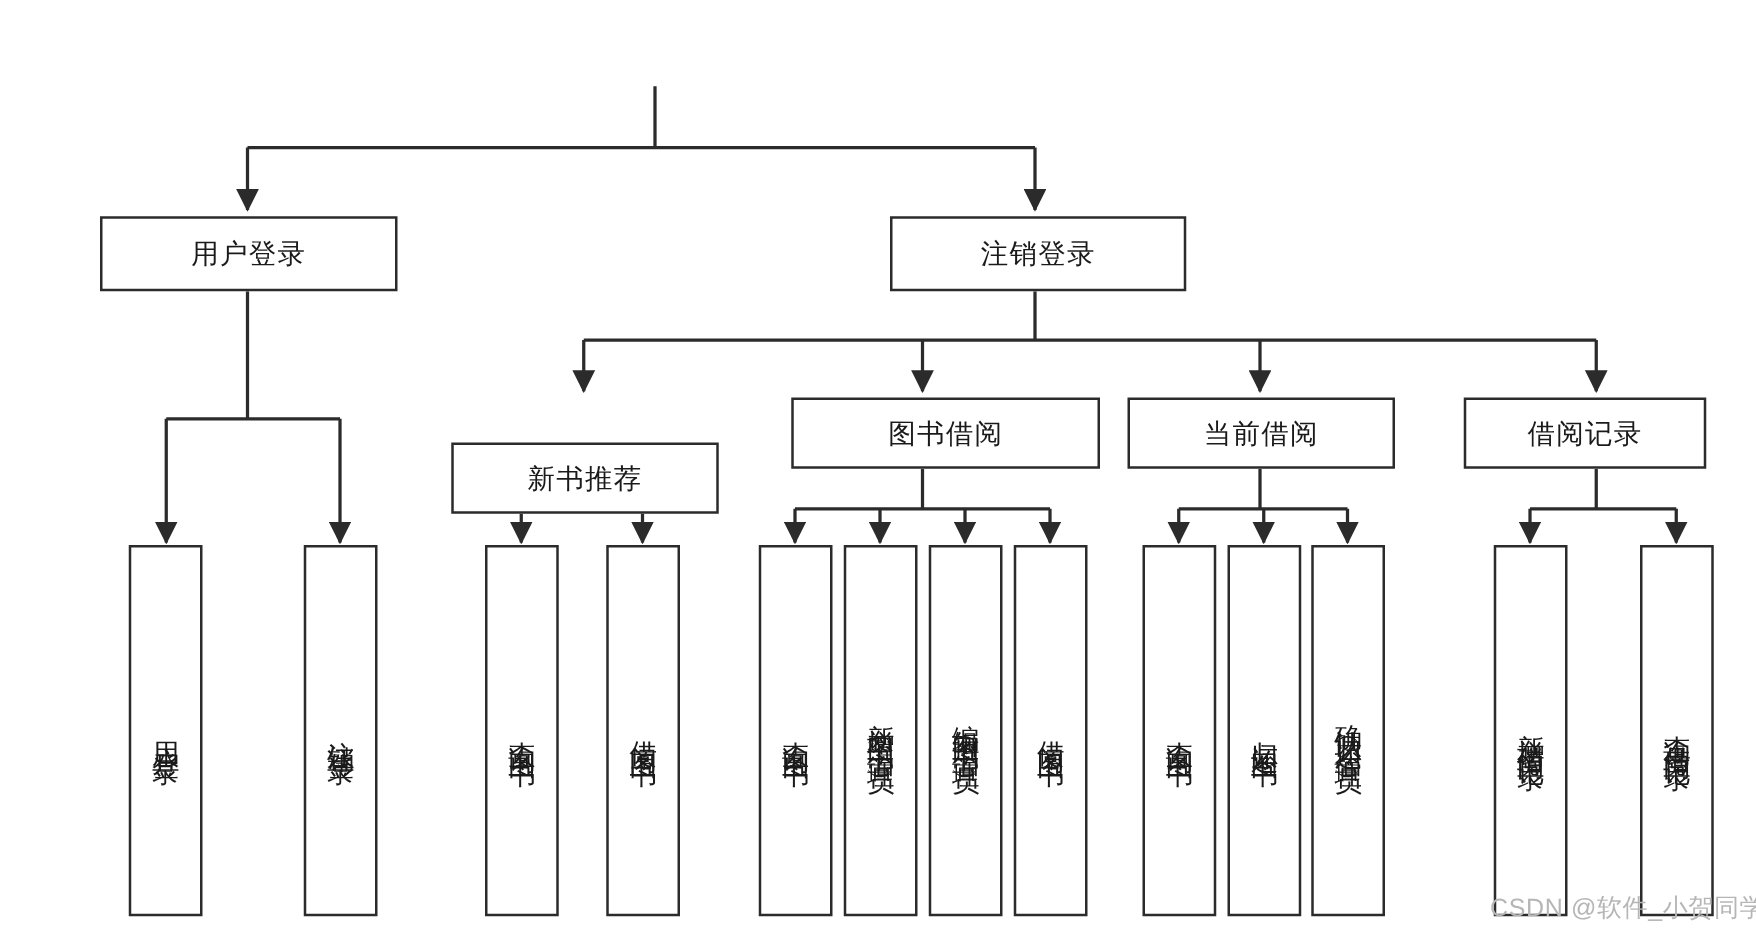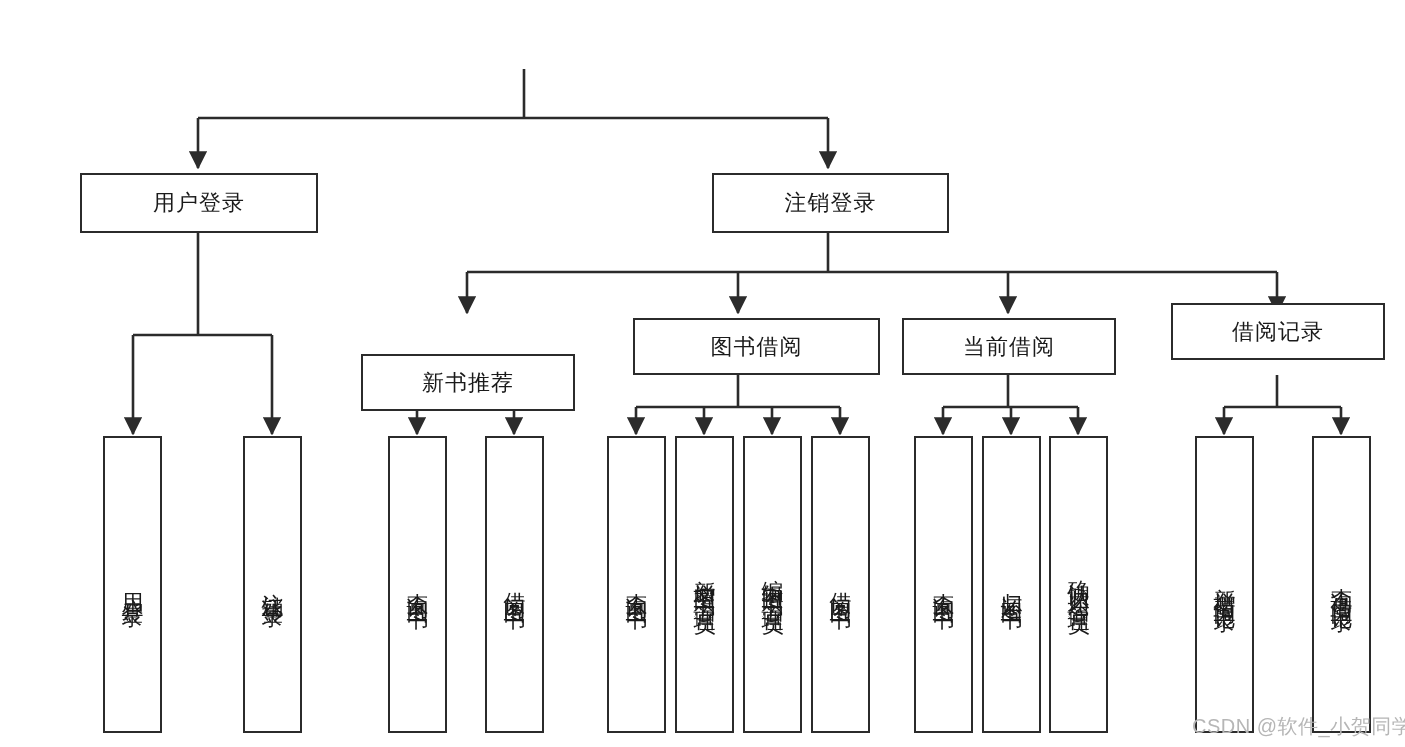--- a/index.html
+++ b/index.html
@@ -126,21 +126,21 @@
 
   <div class="node h-node" style="left:361px; top:318px; width:214px; height:57px;margin-top:36px;">
     <span>新书推荐</span>
   </div>
   <div class="node h-node" style="left:633px; top:318px; width:247px; height:57px;">
     <span>图书借阅</span>
   </div>
   <div class="node h-node" style="left:902px; top:318px; width:214px; height:57px;">
     <span>当前借阅</span>
   </div>
-  <div class="node h-node" style="left:1171px; top:303px; width:214px; height:57px;">
+  <div class="node h-node" style="left:1171px; top:318px; width:194px; height:57px;">
     <span>借阅记录</span>
   </div>
 
   <div class="node v-node" style="left:103px; top:436px; width:59px; height:297px;">
     <span class="v-label">用户登录</span>
   </div>
   <div class="node v-node" style="left:243px; top:436px; width:59px; height:297px;">
     <span class="v-label">注销登录</span>
   </div>
 

